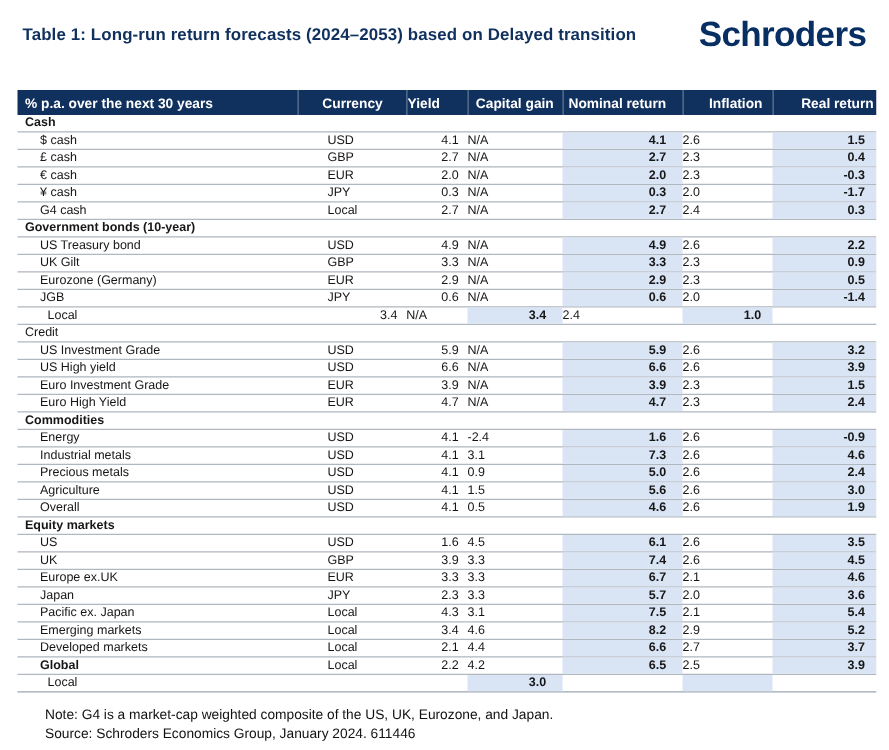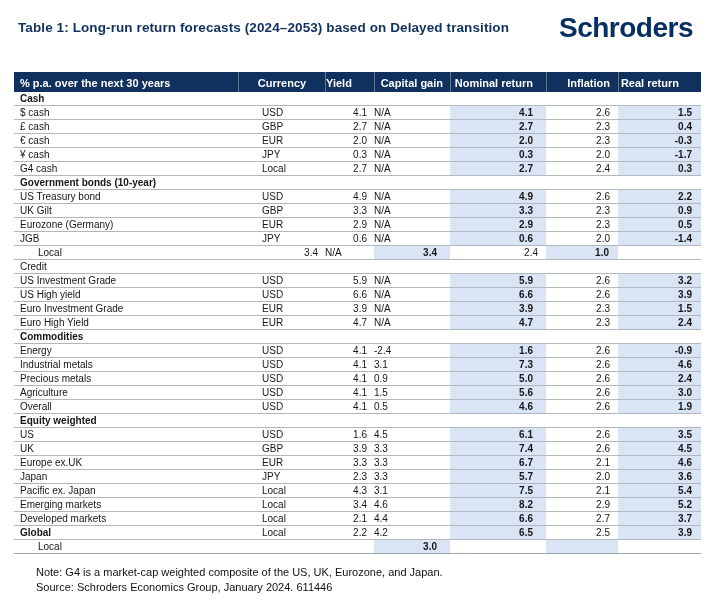--- a/index.html
+++ b/index.html
@@ -40,33 +40,33 @@
     color:#ffffff;font-size:11px;font-weight:bold;
   }
   .hdr-cell{height:22px;line-height:22px;white-space:nowrap;}
   .hdr-cell + .hdr-cell{border-left:1px solid rgba(255,255,255,0.35);}
   .h-name{padding-left:6px;text-align:left;}
   .h-cur{text-align:center;}
   .h-yield{text-align:left;padding-right:7px;}
   .h-cap{text-align:right;padding-right:7px;}
   .h-nom{text-align:right;padding-right:13px;}
   .h-inf{text-align:right;padding-right:8px;}
-  .h-real{text-align:right;padding-right:22px;}
+  .h-real{text-align:right;padding-right:2px;}
   .body-row{
     height:14px;border-bottom:1px solid var(--rule);
     font-size:10px;line-height:13px;
   }
   .body-row:last-child{border-bottom:1px solid #9aa5b1;}
   .cell{height:13px;white-space:nowrap;overflow:hidden;}
-  .c-name{padding-left:6px;}
+  .c-name{padding-left:6px;margin-left:12px;}
   .c-cur{padding-left:24px;}
   .c-yield{text-align:right;padding-right:7px;}
   .c-cap{text-align:left;padding-right:7px;}
   .c-nom{text-align:right;padding-right:13px;background:var(--shade);font-weight:bold;}
-  .c-inf{text-align:right;padding-right:8px;}
+  .c-inf{text-align:left;padding-right:8px;}
   .c-real{text-align:right;padding-right:9px;background:var(--shade);font-weight:bold;}
   .section-row .c-section{grid-column:1 / -1;padding-left:6px;}
   .section-row.sec-bold .c-section{font-weight:bold;}
   .row-bold .c-name{font-weight:bold;}
   .notes{margin:11px 0 0 36px;font-size:11px;line-height:15px;color:#111111;}
 </style>
 </head>
 <body>
 
 <div class="page">
@@ -285,21 +285,21 @@
     <div class="cell c-name">Overall</div>
     <div class="cell c-cur">USD</div>
     <div class="cell c-yield">4.1</div>
     <div class="cell c-cap">0.5</div>
     <div class="cell c-nom">4.6</div>
     <div class="cell c-inf">2.6</div>
     <div class="cell c-real">1.9</div>
   </div>
 
   <div class="grid-row body-row section-row sec-bold">
-    <div class="cell c-section">Equity weighted</div>
+    <div class="cell c-section">Equity markets</div>
   </div>
 
   <div class="grid-row body-row">
     <div class="cell c-name">US</div>
     <div class="cell c-cur">USD</div>
     <div class="cell c-yield">1.6</div>
     <div class="cell c-cap">4.5</div>
     <div class="cell c-nom">6.1</div>
     <div class="cell c-inf">2.6</div>
     <div class="cell c-real">3.5</div>

